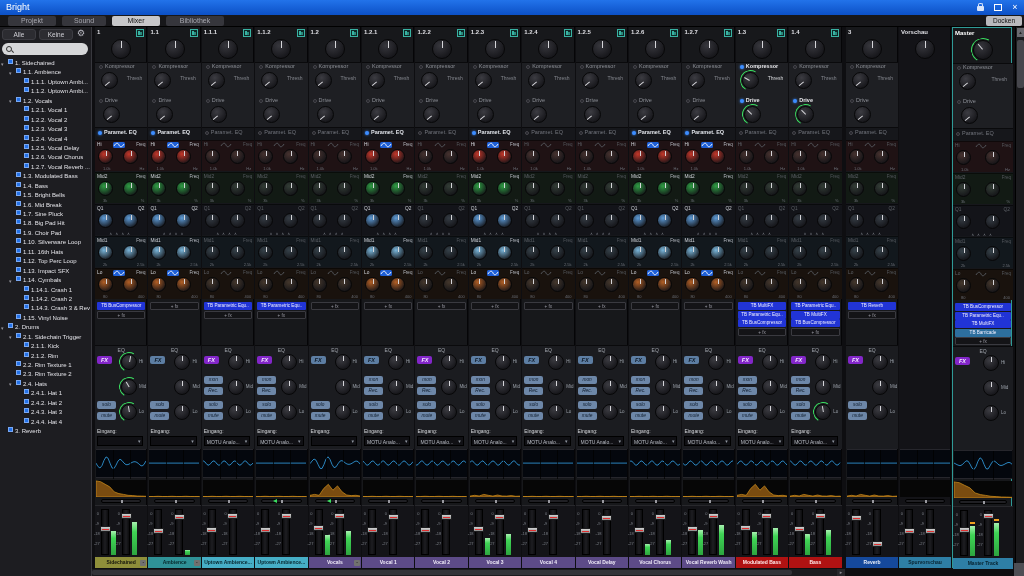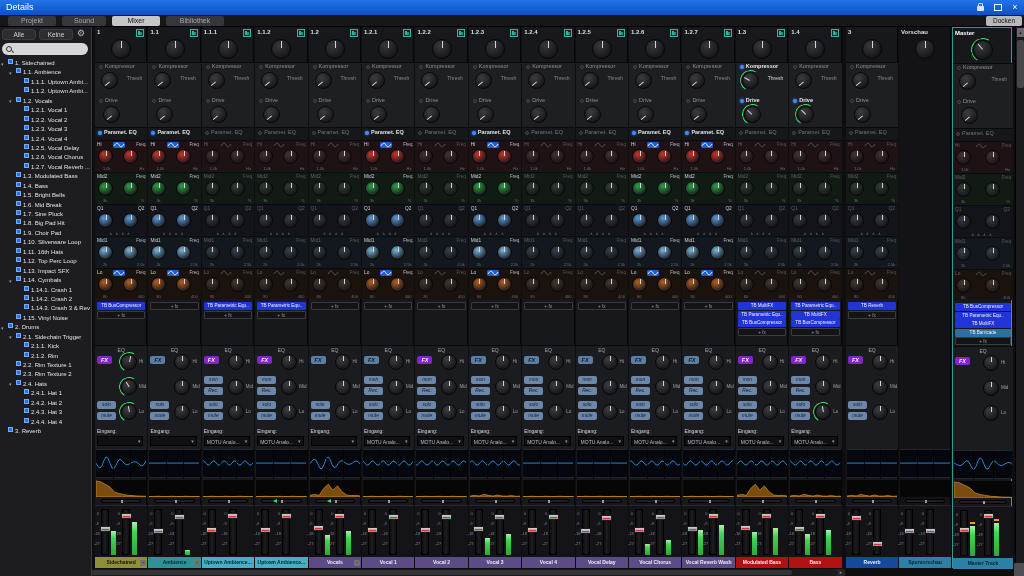--- a/index.html
+++ b/index.html
@@ -73,21 +73,21 @@
   #hscroll{position:absolute;left:92px;top:569px;width:753px;height:7px;background:#1b1b1e;}
   #hscroll .thumb{position:absolute;left:0;top:1px;height:5px;width:700px;background:#333338;border-radius:2px;}
   #hscroll .ar{position:absolute;right:0;top:0;width:8px;height:7px;background:#26262a;color:#8a8a92;font-size:5px;
     line-height:7px;text-align:center;}
   #corner{position:absolute;right:0;top:563px;width:10px;height:13px;background:#4e4e54;}
 </style>
 </head>
 <body>
 
 <div id="titlebar">
-  <span class="t">Details</span>
+  <span class="t">Bright</span>
   <span class="lockbody"></span>
   <span class="maxbox"></span>
   <span class="winbtn" style="right:2px;">×</span>
 </div>
 
 <div id="tabbar">
   <div id="tabs">
       <div class="tab" style="left: 8px; width: 48px;">Projekt</div>
       <div class="tab" style="left: 62px; width: 44px;">Sound</div>
       <div class="tab active" style="left: 112px; width: 48px;">Mixer</div>

